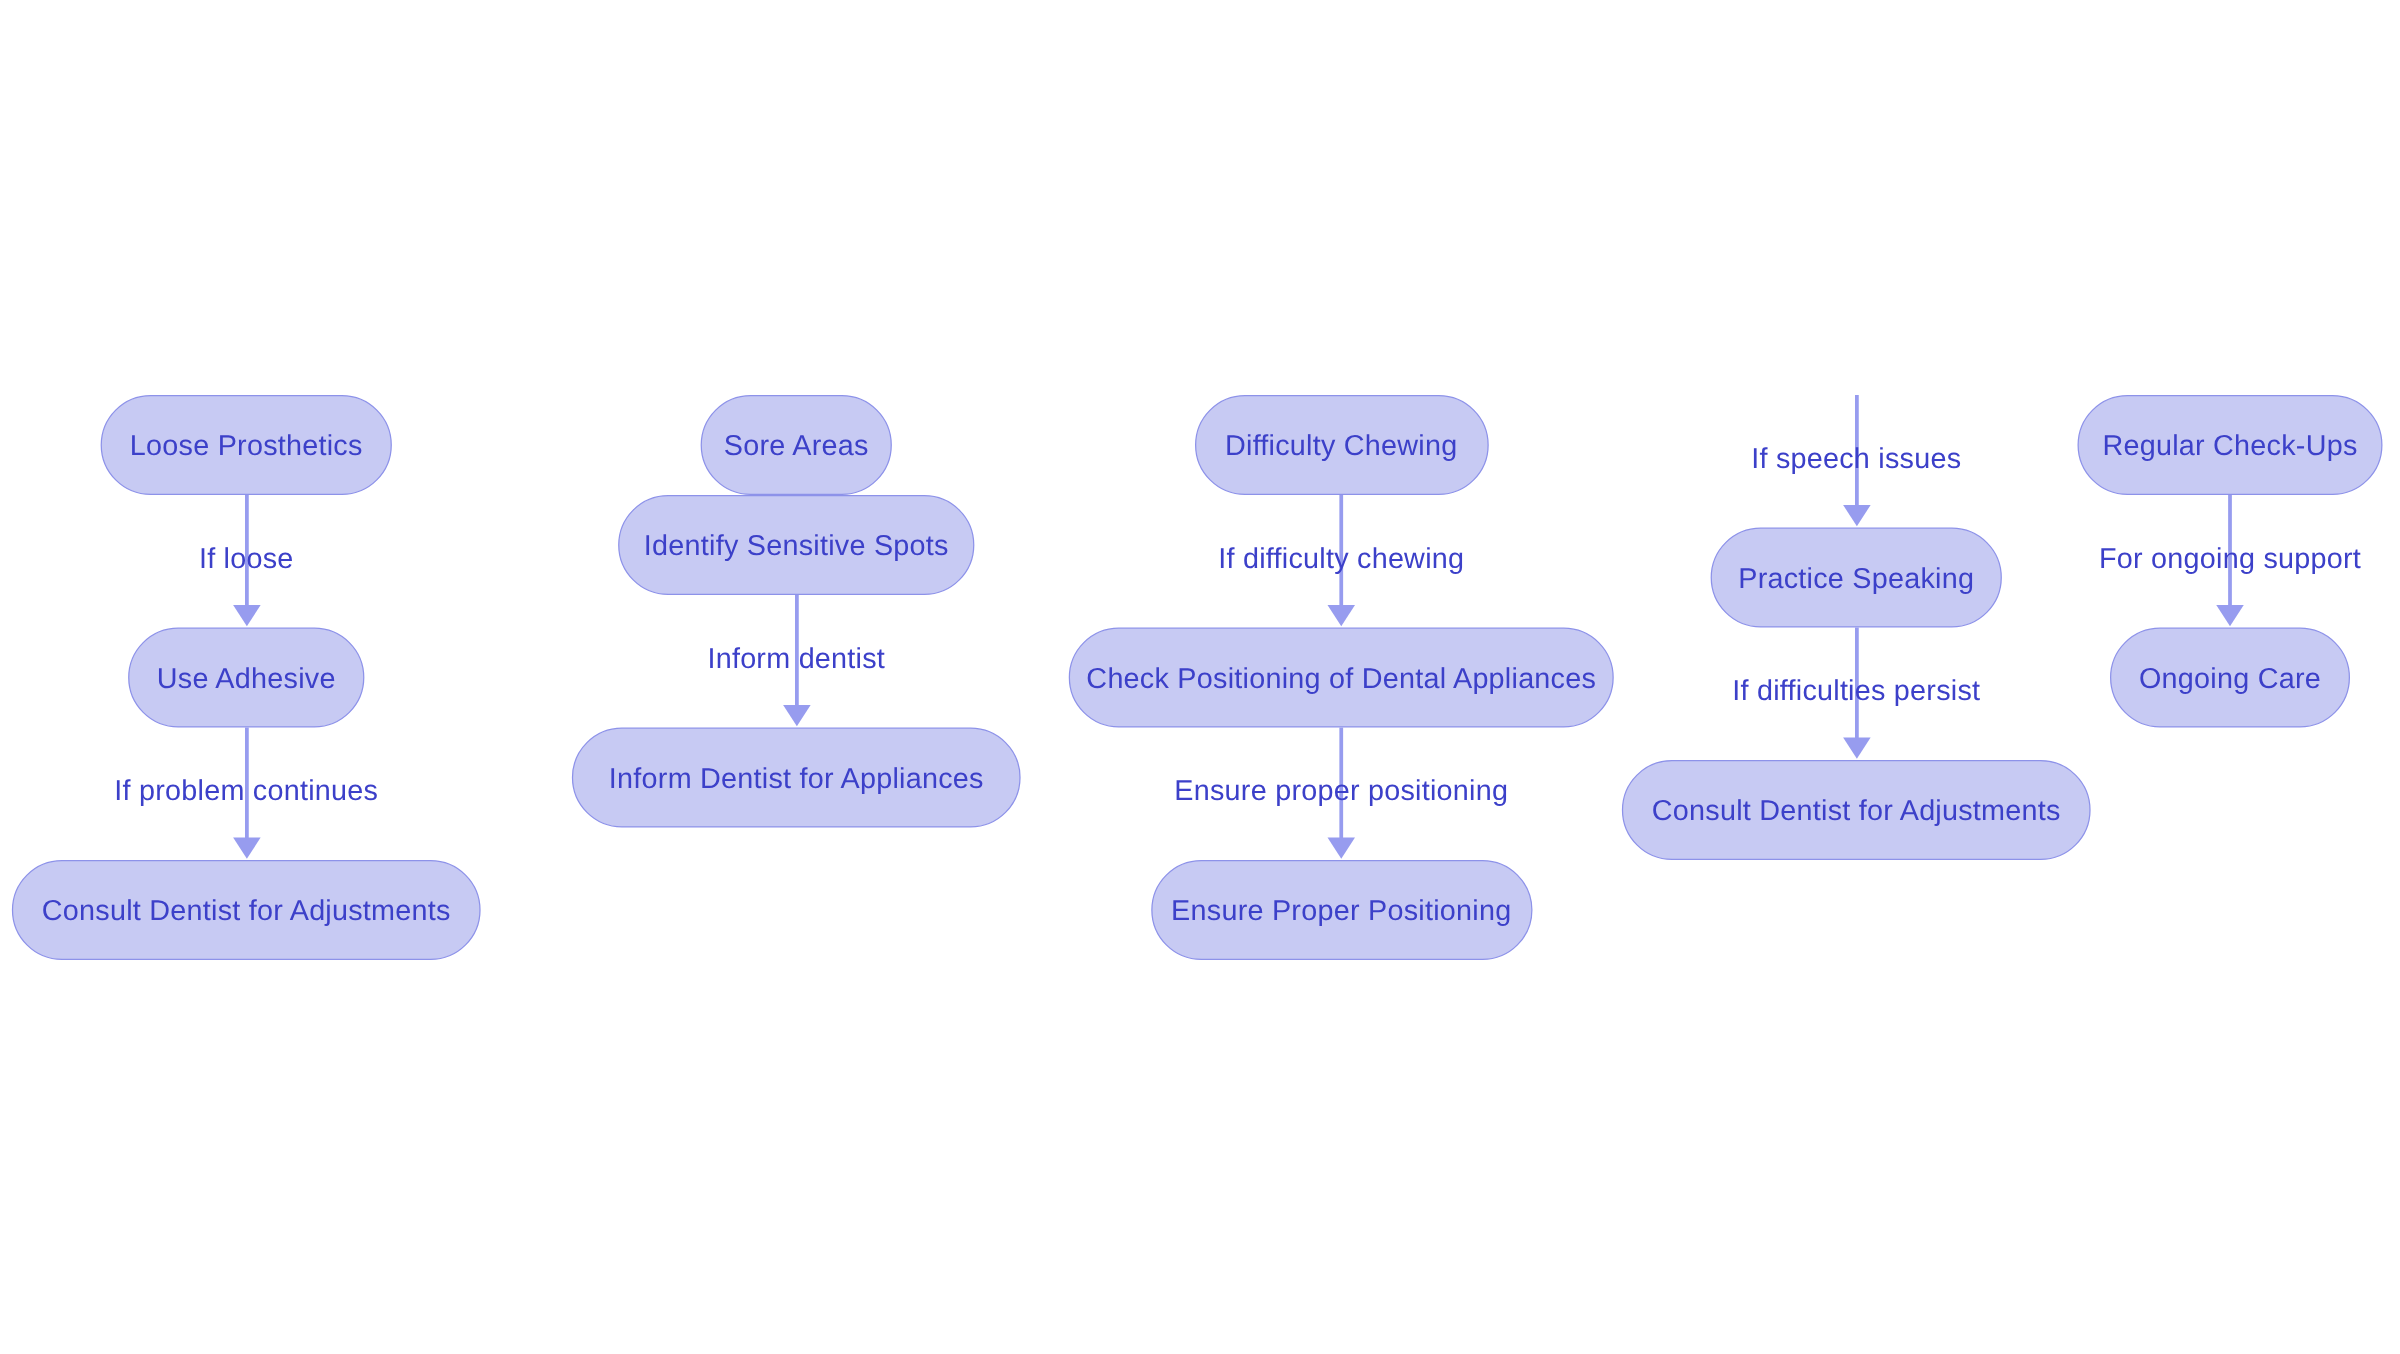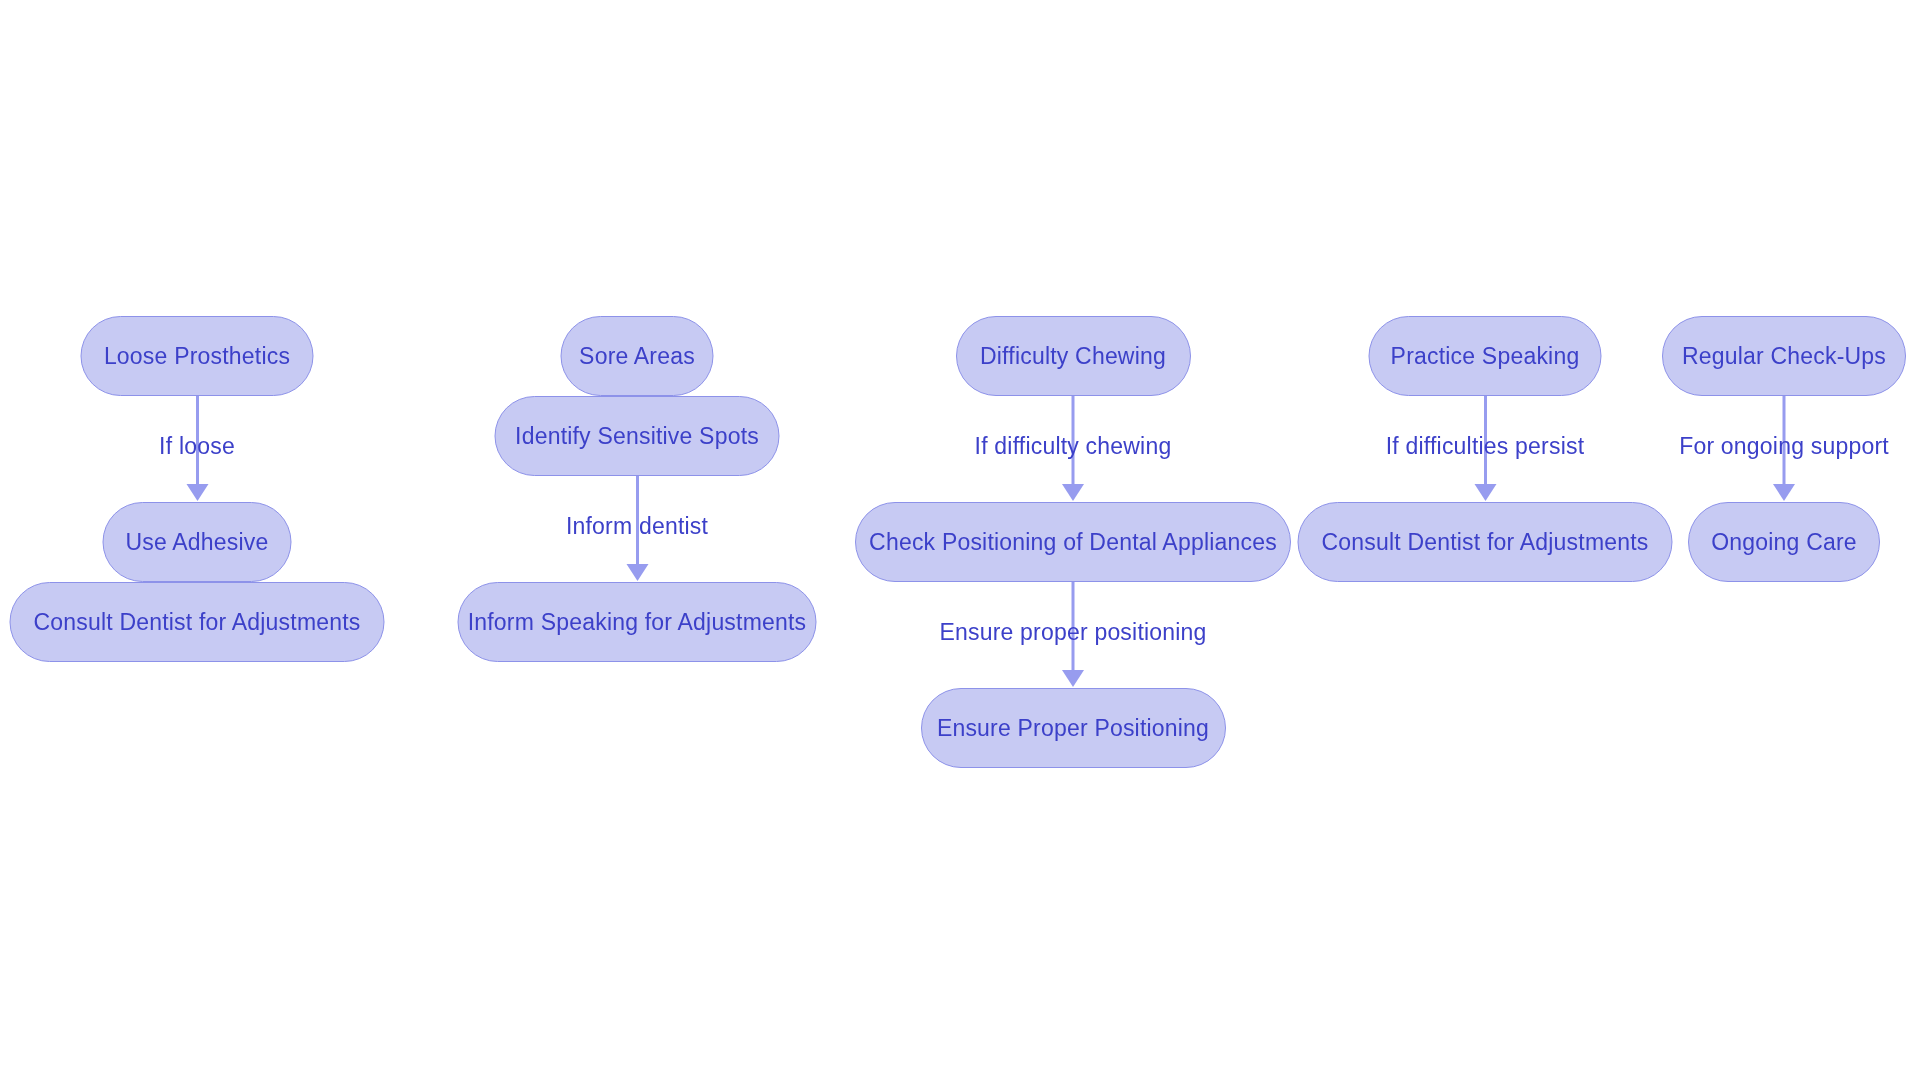--- a/index.html
+++ b/index.html
@@ -92,39 +92,44 @@
       <span class="node-label">Loose Prosthetics</span>
     </div>
     <div class="edge">
       <div class="edge-line"></div>
       <div class="edge-head"></div>
       <span class="edge-label">If loose</span>
     </div>
     <div class="node" style="width:189px">
       <span class="node-label">Use Adhesive</span>
     </div>
+    <div class="edge">
+      <div class="edge-line"></div>
+      <div class="edge-head"></div>
+      <span class="edge-label">If problem continues</span>
+    </div>
     <div class="node" style="width:375px">
       <span class="node-label">Consult Dentist for Adjustments</span>
     </div>
   </div>
 
   <div class="col" style="left:637px">
     <div class="node" style="width:153px">
       <span class="node-label">Sore Areas</span>
     </div>
     <div class="node" style="width:285px">
       <span class="node-label">Identify Sensitive Spots</span>
     </div>
     <div class="edge">
       <div class="edge-line"></div>
       <div class="edge-head"></div>
       <span class="edge-label">Inform dentist</span>
     </div>
     <div class="node" style="width:359px">
-      <span class="node-label">Inform Speaking for Adjustments</span>
+      <span class="node-label">Inform Dentist for Appliances</span>
     </div>
   </div>
 
   <div class="col" style="left:1073px">
     <div class="node" style="width:235px">
       <span class="node-label">Difficulty Chewing</span>
     </div>
     <div class="edge">
       <div class="edge-line"></div>
       <div class="edge-head"></div>
@@ -137,20 +142,25 @@
       <div class="edge-line"></div>
       <div class="edge-head"></div>
       <span class="edge-label">Ensure proper positioning</span>
     </div>
     <div class="node" style="width:305px">
       <span class="node-label">Ensure Proper Positioning</span>
     </div>
   </div>
 
   <div class="col" style="left:1485px">
+    <div class="edge">
+      <div class="edge-line"></div>
+      <div class="edge-head"></div>
+      <span class="edge-label">If speech issues</span>
+    </div>
     <div class="node" style="width:233px">
       <span class="node-label">Practice Speaking</span>
     </div>
     <div class="edge">
       <div class="edge-line"></div>
       <div class="edge-head"></div>
       <span class="edge-label">If difficulties persist</span>
     </div>
     <div class="node" style="width:375px">
       <span class="node-label">Consult Dentist for Adjustments</span>

